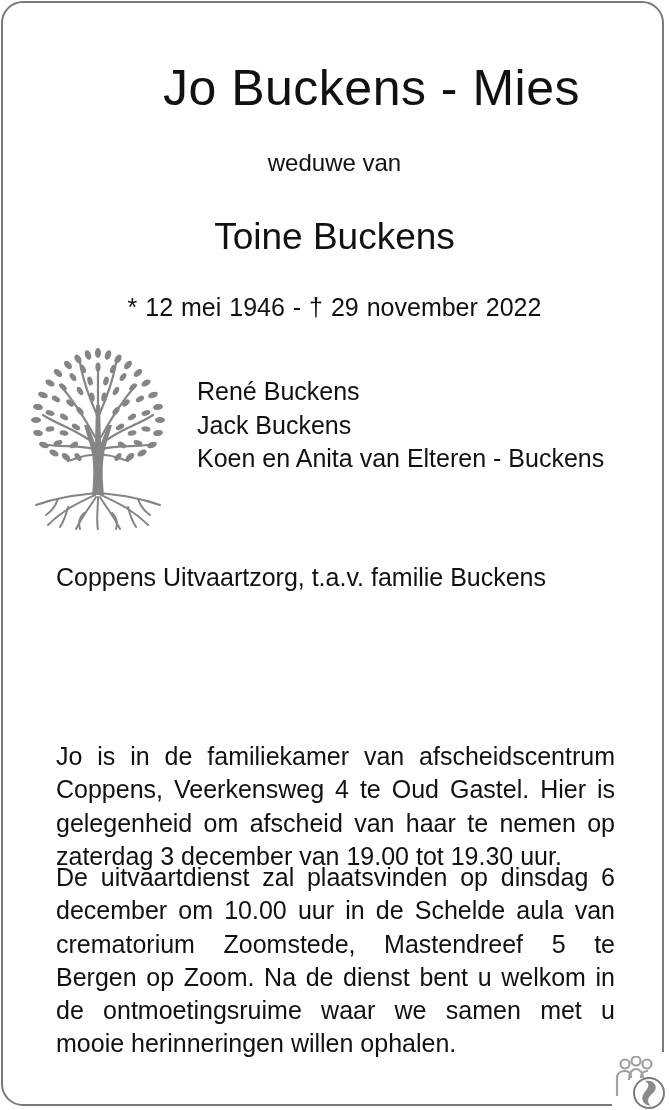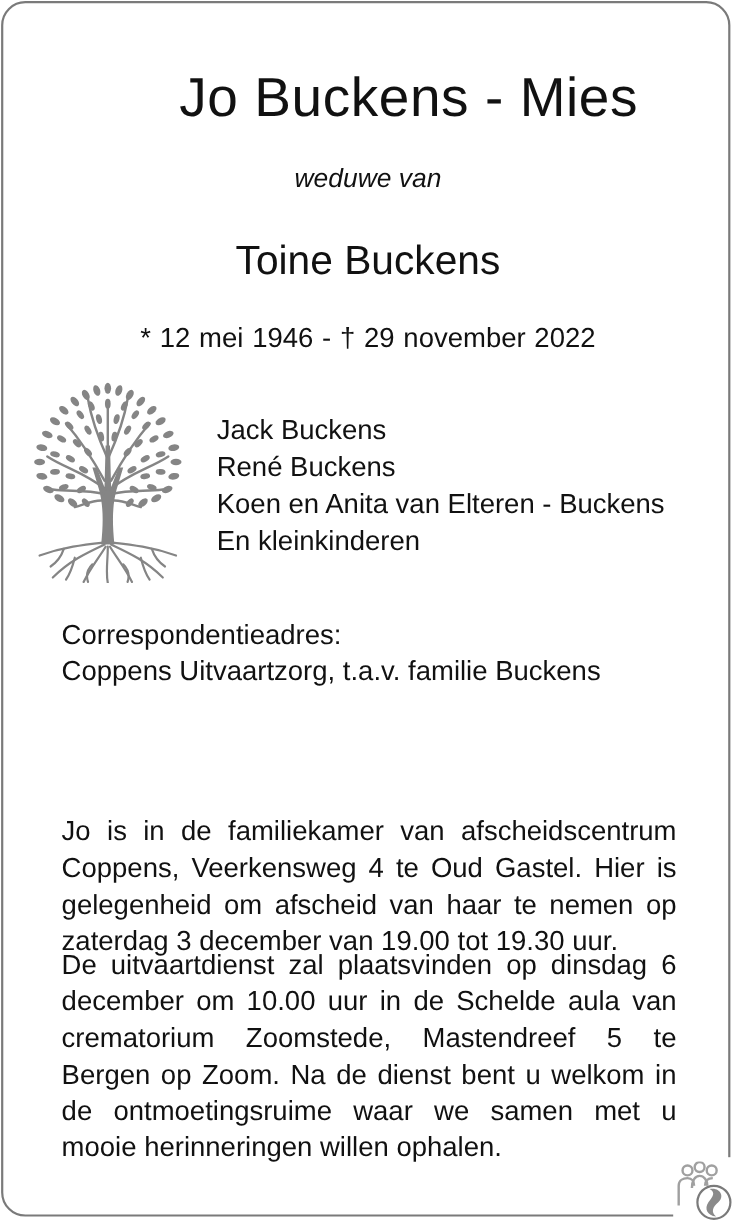--- a/index.html
+++ b/index.html
@@ -44,21 +44,20 @@
       top: 58px;
       font-size: 50px;
       line-height: 60px;
       letter-spacing: 0.5px;
       margin-left: 37px;
     }
     .subtitle {
       top: 148px;
       font-size: 24px;
       line-height: 30px;
-      font-style: italic;
     }
     .spouse {
       top: 215px;
       font-size: 37px;
       line-height: 44px;
       text-align: center;
     }
     .dates {
       top: 292px;
       font-size: 25px;
@@ -210,28 +209,26 @@
     <path d="M40 154 C38 160 34 166 28 170"></path>
     <path d="M120 154 C122 160 126 166 132 170"></path>
     <path d="M50 162 C48 170 46 176 42 182"></path>
     <path d="M110 162 C112 170 114 176 118 182"></path>
     <path d="M66 168 C62 172 60 178 62 184"></path>
     <path d="M94 168 C98 172 100 178 98 184"></path>
   </g>
 </svg>
 
 <div class="family">
+  <div>René Buckens</div>
   <div>Jack Buckens</div>
-  <div>René Buckens</div>
   <div>Koen en Anita van Elteren - Buckens</div>
-  <div>En kleinkinderen</div>
 </div>
 
 <div class="block address">
-  <div>Correspondentieadres:</div>
   <div>Coppens Uitvaartzorg, t.a.v. familie Buckens</div>
 </div>
 
 <div class="block para para1">Jo is in de familiekamer van afscheidscentrum Coppens, Veerkensweg 4 te Oud Gastel. Hier is gelegenheid om afscheid van haar te nemen op zaterdag 3 december van 19.00 tot 19.30 uur.</div>
 <div class="block para para2">De uitvaartdienst zal plaatsvinden op dinsdag 6 december om 10.00 uur in de Schelde aula van crematorium Zoomstede, Mastendreef 5 te Bergen op Zoom. Na de dienst bent u welkom in de ontmoetingsruime waar we samen met u mooie herinneringen willen ophalen.</div>
 
 <svg class="logo" viewBox="0 0 56 54">
   <g fill="none" stroke="#a0a0a0" stroke-width="2.2">
     <circle cx="12" cy="8" r="4.5"></circle>
     <circle cx="23" cy="5" r="4.5"></circle>

